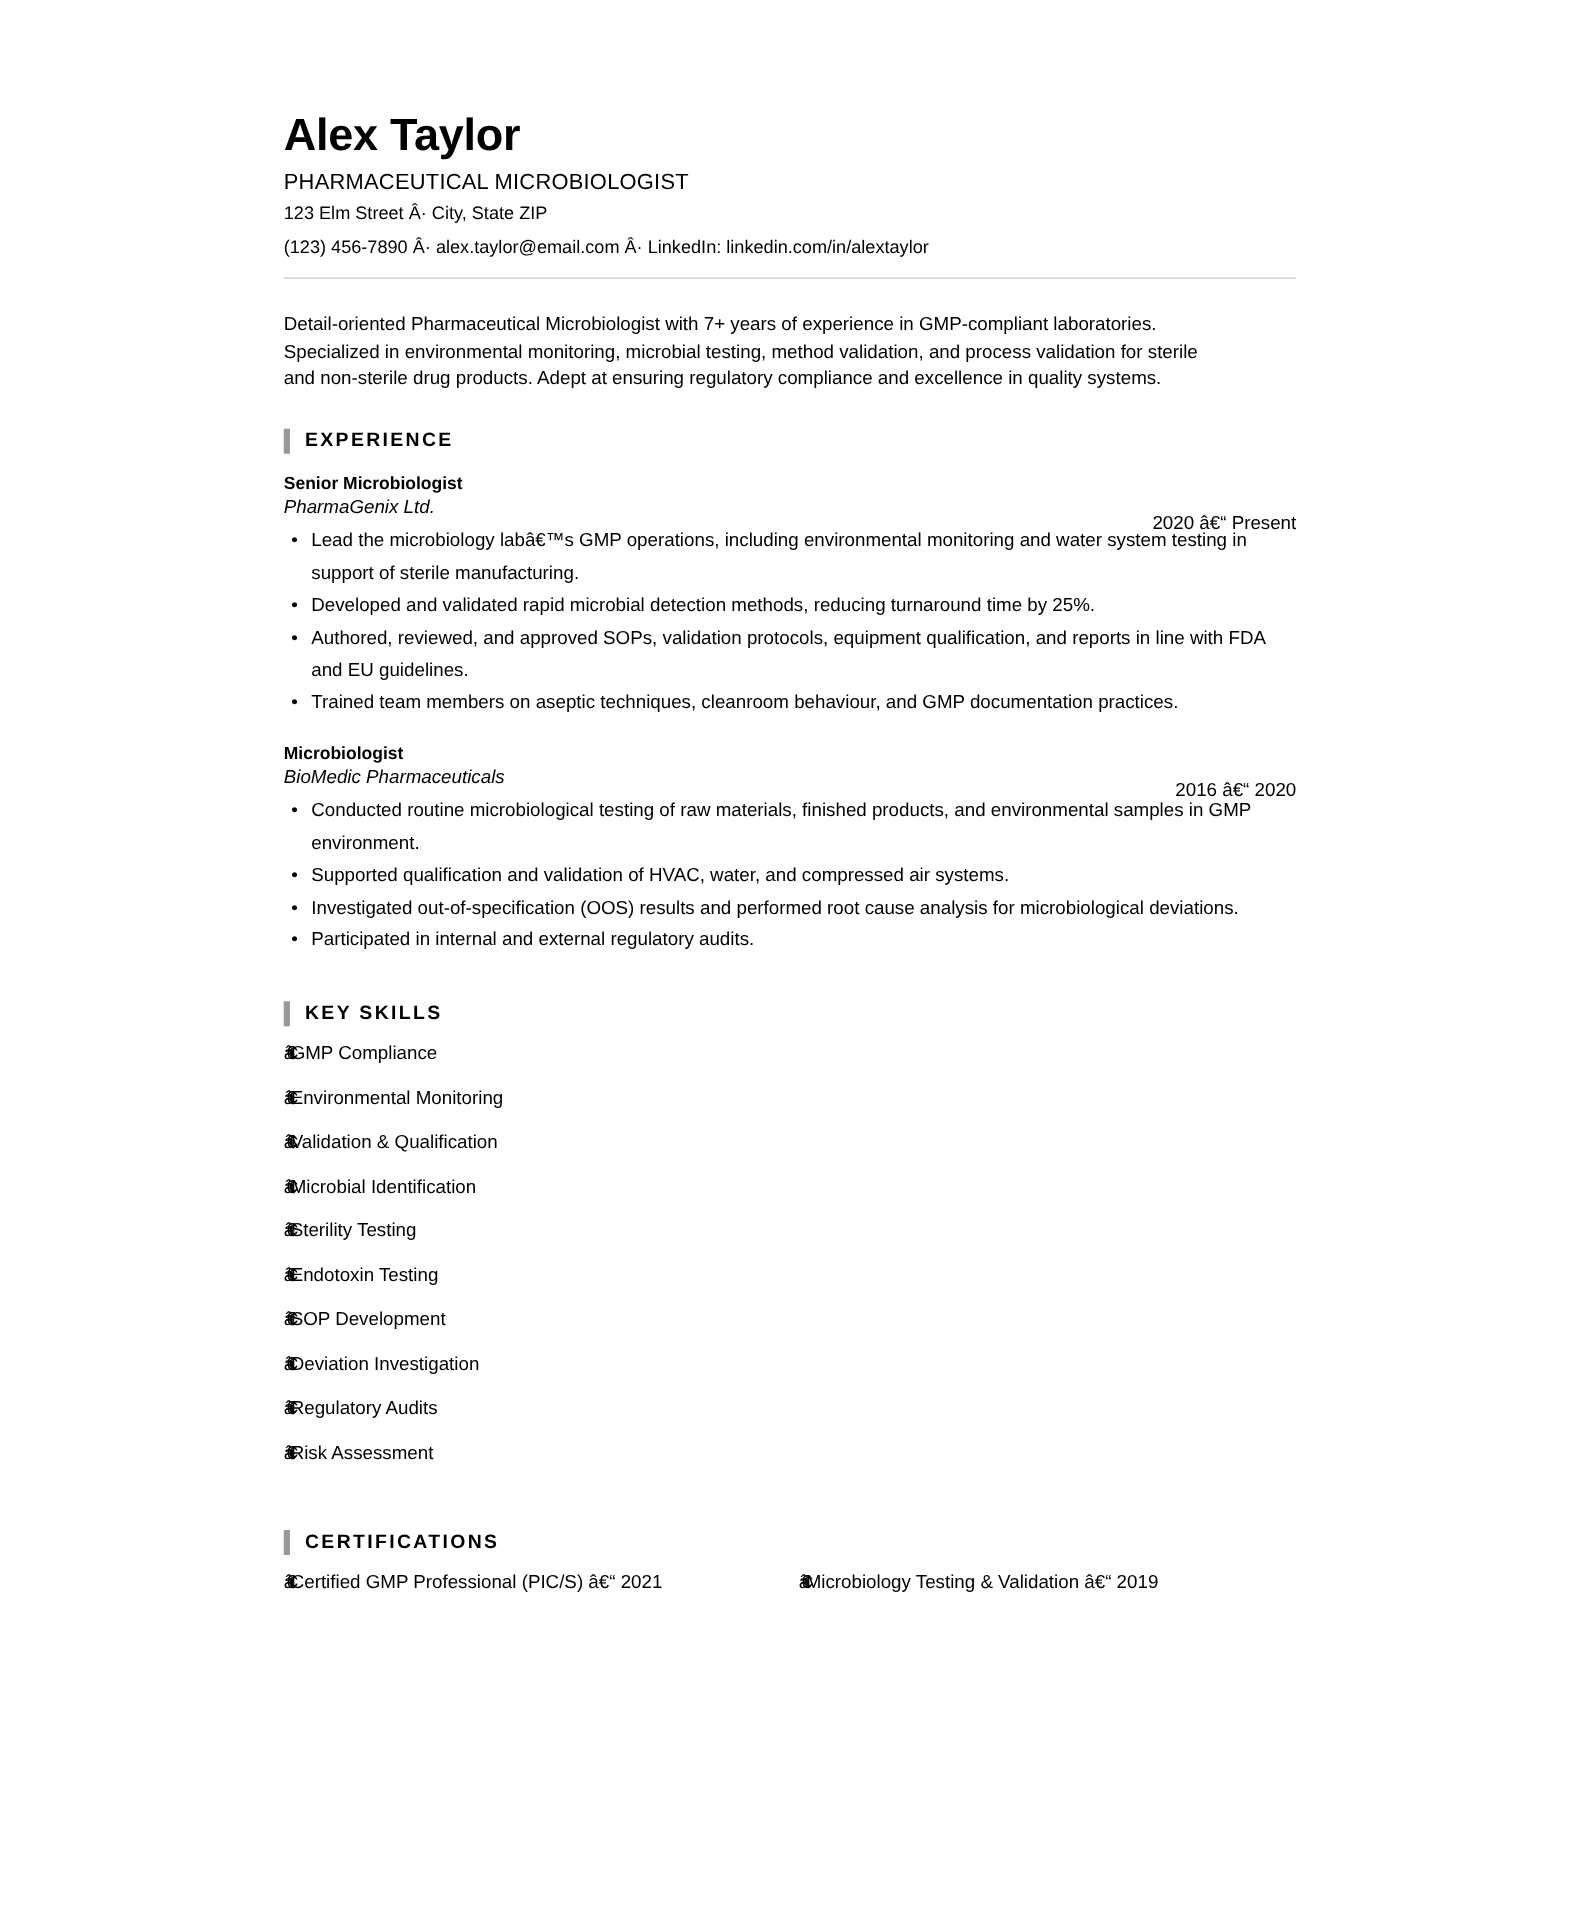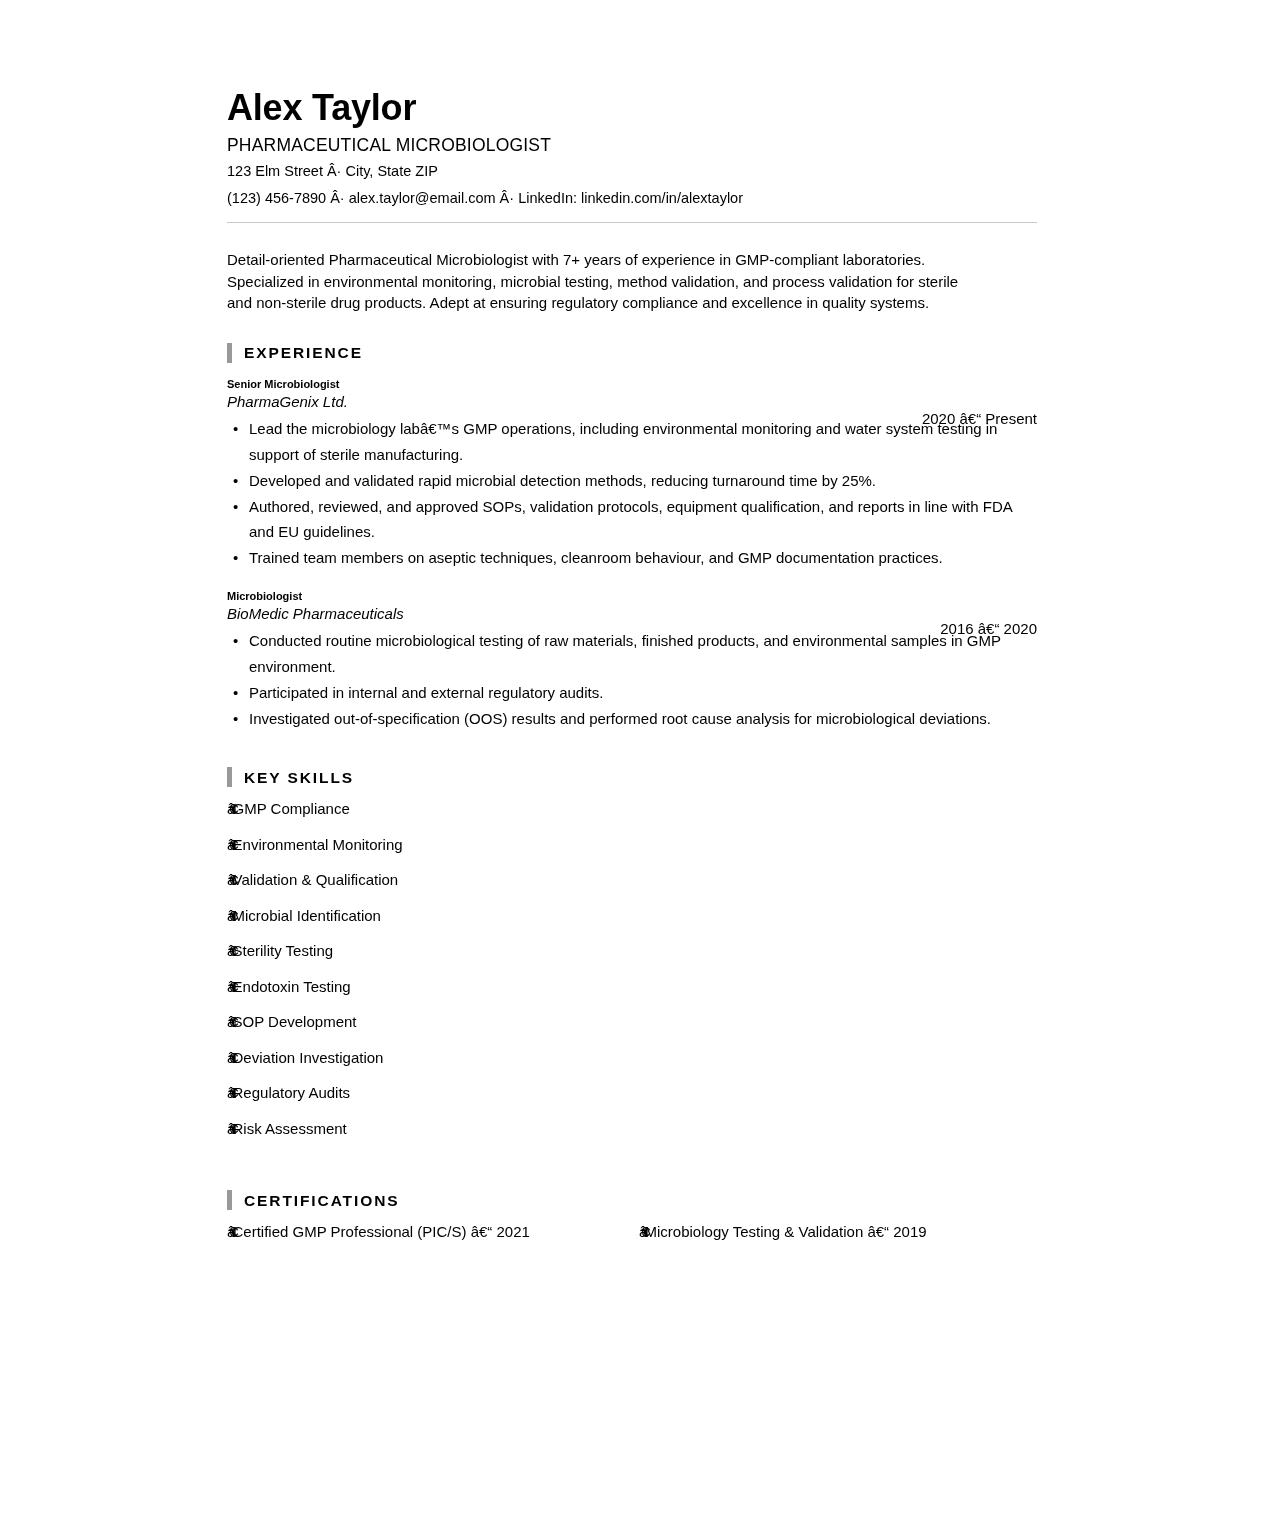--- a/index.html
+++ b/index.html
@@ -86,21 +86,21 @@
   }
 
   
   .entry {
     position: relative;
     margin-bottom: 6px;
   }
   .entry + .entry { margin-top: 18px; }
 
   .entry-title {
-    font-size: 11px;
+    font-size: 14px;
     font-weight: bold;
     line-height: 1.35;
     margin: 0;
   }
   .entry-org {
     font-size: 15px;
     font-style: italic;
     line-height: 1.35;
     margin: 0;
   }
@@ -223,22 +223,23 @@
         <li>Trained team members on aseptic techniques, cleanroom behaviour, and GMP documentation practices.</li>
       </ul>
     </div>
 
     <div class="entry">
       <div class="entry-title">Microbiologist</div>
       <div class="entry-org">BioMedic Pharmaceuticals</div>
       <div class="entry-date exp-date-2">2016 â€“ 2020</div>
       <ul class="bullets">
         <li>Conducted routine microbiological testing of raw materials, finished products, and environmental samples in GMP environment.</li>
+        <li>Supported qualification and validation of HVAC, water, and compressed air systems.</li>
+        <li>Investigated out-of-specification (OOS) results and performed root cause analysis for microbiological deviations.</li>
         <li>Participated in internal and external regulatory audits.</li>
-        <li>Investigated out-of-specification (OOS) results and performed root cause analysis for microbiological deviations.</li>
       </ul>
     </div>
   </div>
 
 
   <div class="section sec-skills">
     <div class="section-heading">
       <span class="section-bar"></span>
       <span class="section-title">KEY SKILLS</span>
     </div>

